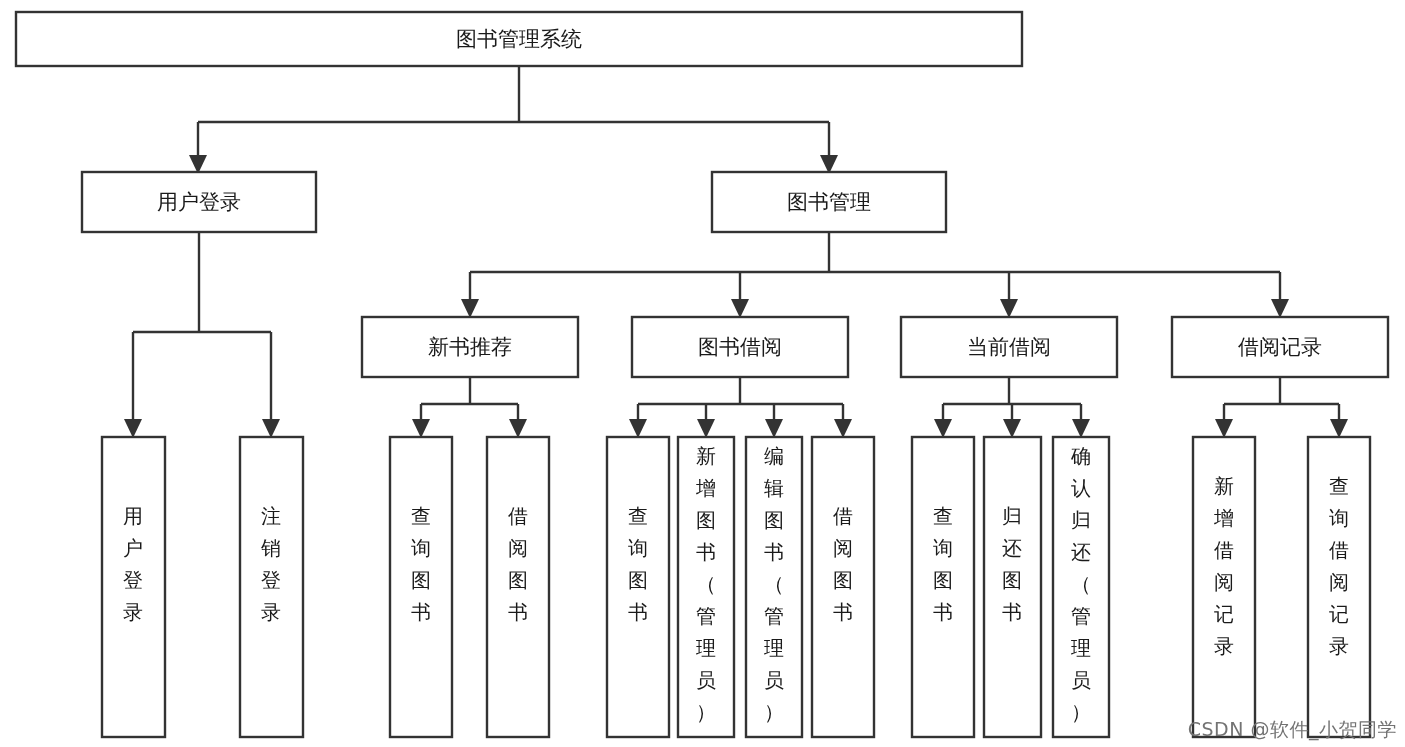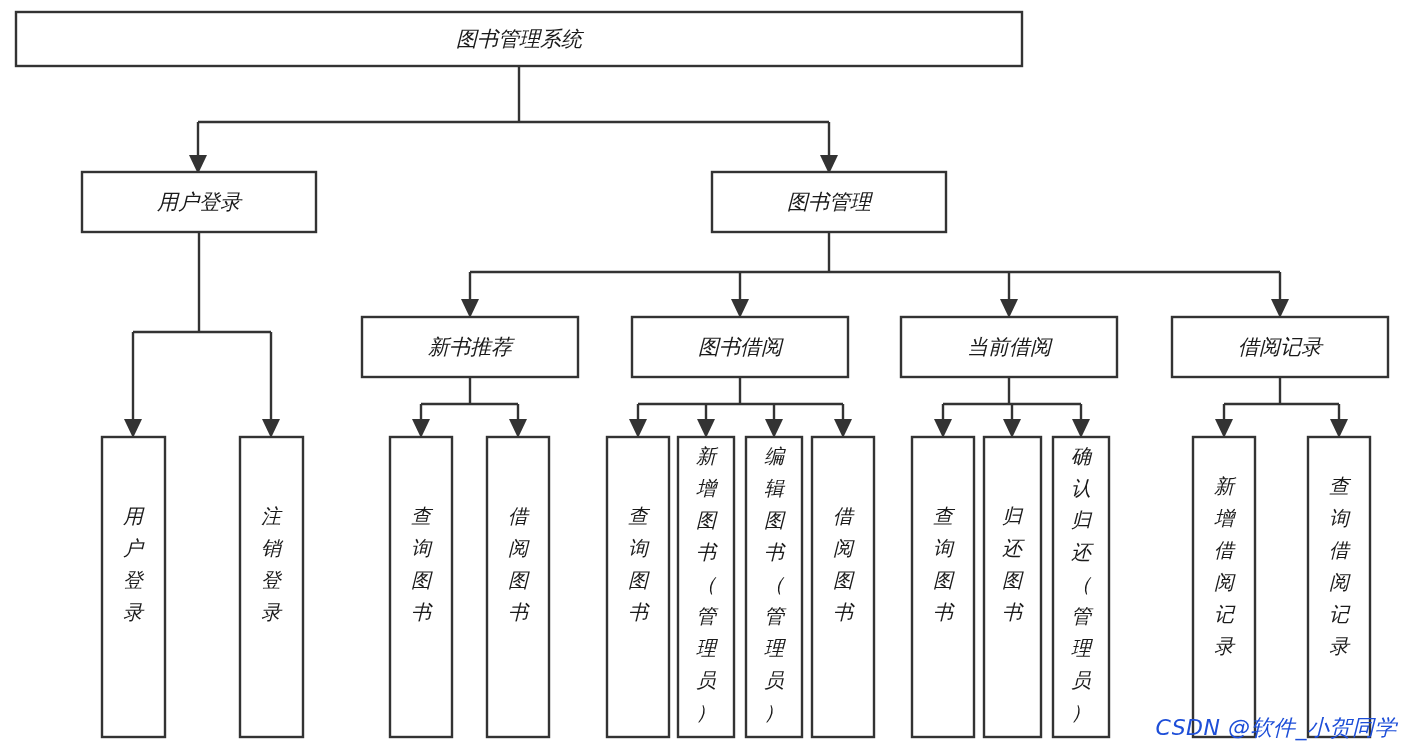--- a/index.html
+++ b/index.html
@@ -11,21 +11,20 @@
     width: 1405px;
     height: 747px;
     font-family: "DejaVu Sans", "Liberation Sans", sans-serif;
     overflow: hidden;
   }
   #diagram-root {
     position: relative;
     width: 1405px;
     height: 747px;
     background: #ffffff;
-    font-style: italic;
   }
   svg#tree-svg {
     position: absolute;
     left: 0;
     top: 0;
     width: 1405px;
     height: 747px;
     display: block;
   }
   .node-box {
@@ -53,22 +52,22 @@
   }
   .arrow-head {
     fill: #333333;
     stroke: none;
   }
   .watermark {
     position: absolute;
     right: 8px;
     bottom: 4px;
     font-family: "DejaVu Sans", "Liberation Sans", sans-serif;
-    font-size: 22px;
-    color: #1d4ed8;
+    font-size: 19px;
+    color: #737373;
     white-space: nowrap;
     letter-spacing: 0.5px;
   }
 </style>
 </head>
 <body>
 
 <div id="diagram-root">
 
   <svg id="tree-svg" viewBox="0 0 1405 747" xmlns="http://www.w3.org/2000/svg">

